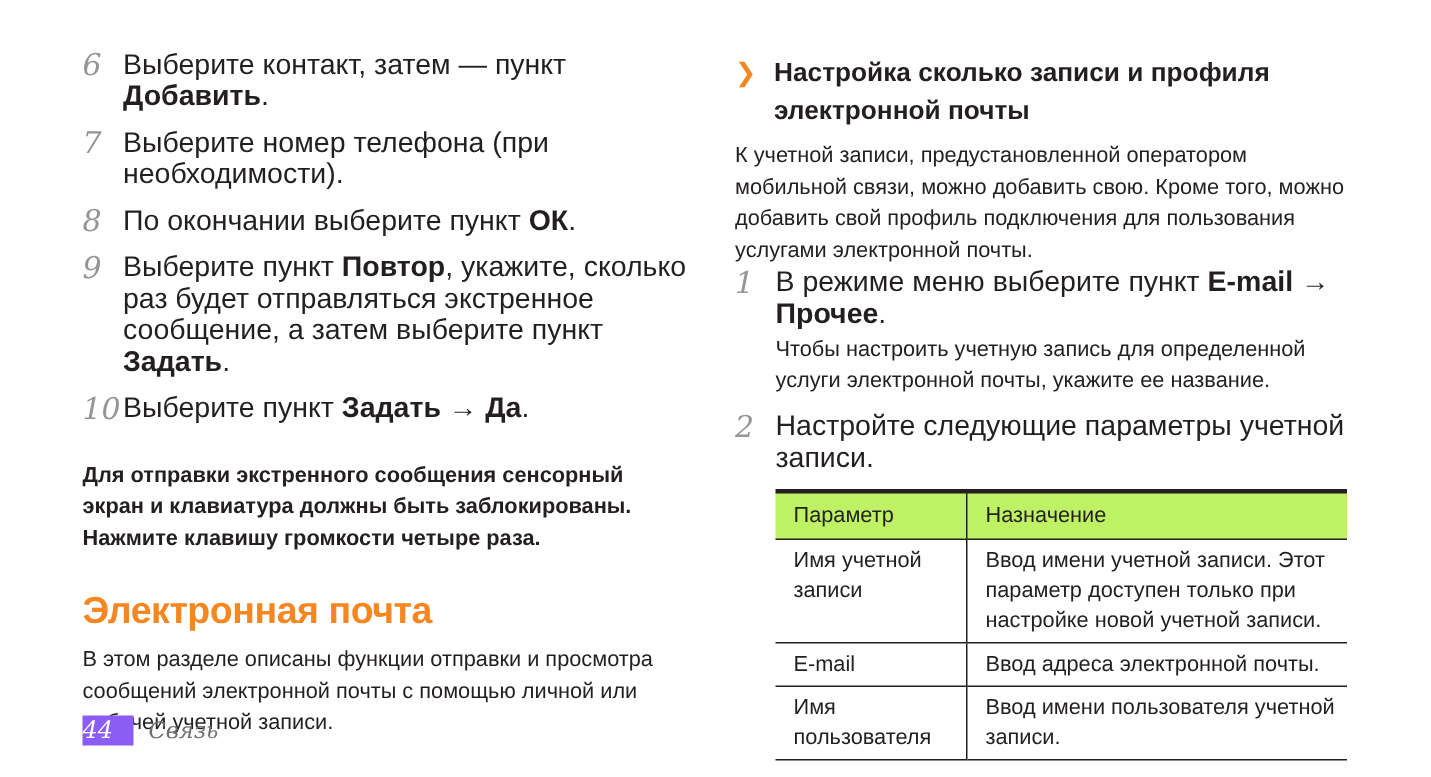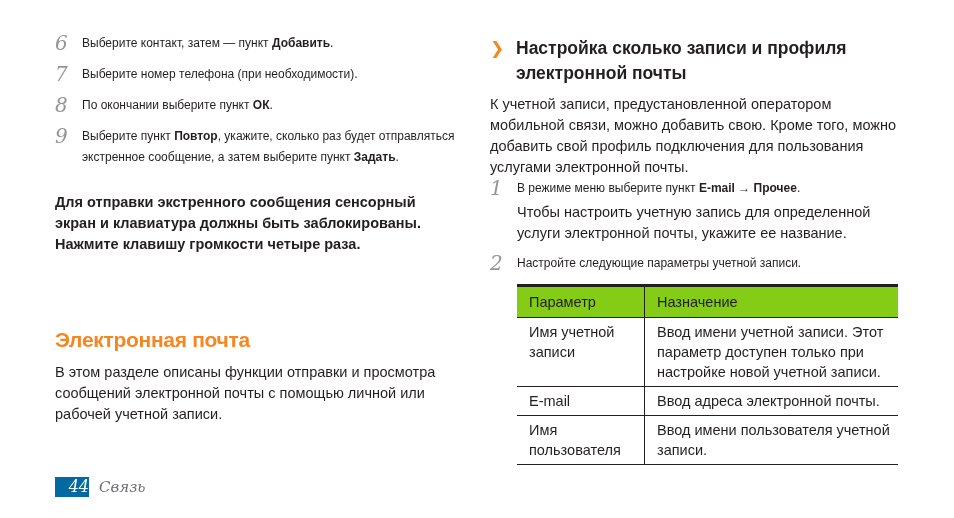--- a/index.html
+++ b/index.html
@@ -16,29 +16,29 @@
 
   
   .step{display:flex;margin-bottom:10px;}
   .step-num{
     flex:0 0 27px;
     font-family:"DejaVu Serif","Liberation Serif",serif;
     font-style:italic;
     font-size:20px;line-height:21px;
     color:#939598;
   }
-  .step-text{flex:1;font-size:12px;line-height:21px;}
+  .step-text{flex:1;font-size:19px;line-height:21px;}
   .step-sub{margin:3px 0 0 27px;font-size:14.5px;line-height:21px;}
 
   .para{font-size:14.5px;line-height:21px;margin:0;}
   .note-para{margin-top:24px;font-weight:bold;}
 
   .h1-orange{
-    margin:71px 0 9px 0;
-    font-size:21px;line-height:27px;
+    margin:24px 0 9px 0;
+    font-size:25px;line-height:27px;
     font-weight:bold;color:#F6861F;
     letter-spacing:-0.3px;
   }
 
   .h2{
     position:relative;
     margin:0 0 8px 0;
     padding-left:26px;
     font-size:17.5px;line-height:25px;
     font-weight:bold;color:#231F20;
@@ -63,38 +63,38 @@
     border-top:3px solid #231F20;
     border-bottom:1px solid #231F20;
     font-size:14.5px;line-height:20px;
   }
   .param-table th,.param-table td{
     text-align:left;vertical-align:top;
     padding:4px 8px 4px 12px;
     font-weight:normal;
   }
   .param-table th{
-    background:#84cc16;
+    background:#bef264;
     border-bottom:1px solid #231F20;
     padding-top:5px;padding-bottom:5px;
   }
   .param-table td{border-bottom:1px solid #231F20;}
   .param-table tr:last-child td{border-bottom:none;margin-top:28px;}
   .col-param{width:107px;border-right:1px solid #231F20;}
 
   
   .footer{position:absolute;left:55px;top:477px;display:flex;align-items:center;}
   .page-num-box{
     width:34px;height:20px;
-    background:#0369a1;
+    background:#8b5cf6;
     color:#ffffff;
     font-family:"DejaVu Serif","Liberation Serif",serif;
     font-style:italic;
     font-size:16px;line-height:20px;
-    text-align:right;
+    text-align:left;
   }
   .footer-section{
     margin-left:10px;
     font-family:"DejaVu Serif","Liberation Serif",serif;
     font-style:italic;
     font-size:15px;
     color:#6D6E71;
   }
   b{font-weight:bold;}
 </style>
@@ -113,20 +113,24 @@
       <span class="step-num">7</span>
       <div class="step-text"><span>Выберите номер телефона (при необходимости).</span></div>
     </div>
     <div class="step">
       <span class="step-num">8</span>
       <div class="step-text"><span>По окончании выберите пункт </span><b>ОК</b><span>.</span></div>
     </div>
     <div class="step">
       <span class="step-num">9</span>
       <div class="step-text"><span>Выберите пункт </span><b>Повтор</b><span>, укажите, сколько раз будет отправляться экстренное сообщение, а затем выберите пункт </span><b>Задать</b><span>.</span></div>
+    </div>
+    <div class="step">
+      <span class="step-num">10</span>
+      <div class="step-text"><span>Выберите пункт </span><b>Задать</b><span> → </span><b>Да</b><span>.</span></div>
     </div>
 
     <p class="para note-para">Для отправки экстренного сообщения сенсорный экран и клавиатура должны быть заблокированы. Нажмите клавишу громкости четыре раза.</p>
 
     <h1 class="h1-orange">Электронная почта</h1>
 
     <p class="para">В этом разделе описаны функции отправки и просмотра сообщений электронной почты с помощью личной или рабочей учетной записи.</p>
   </div>
 
   <div class="col-right">

